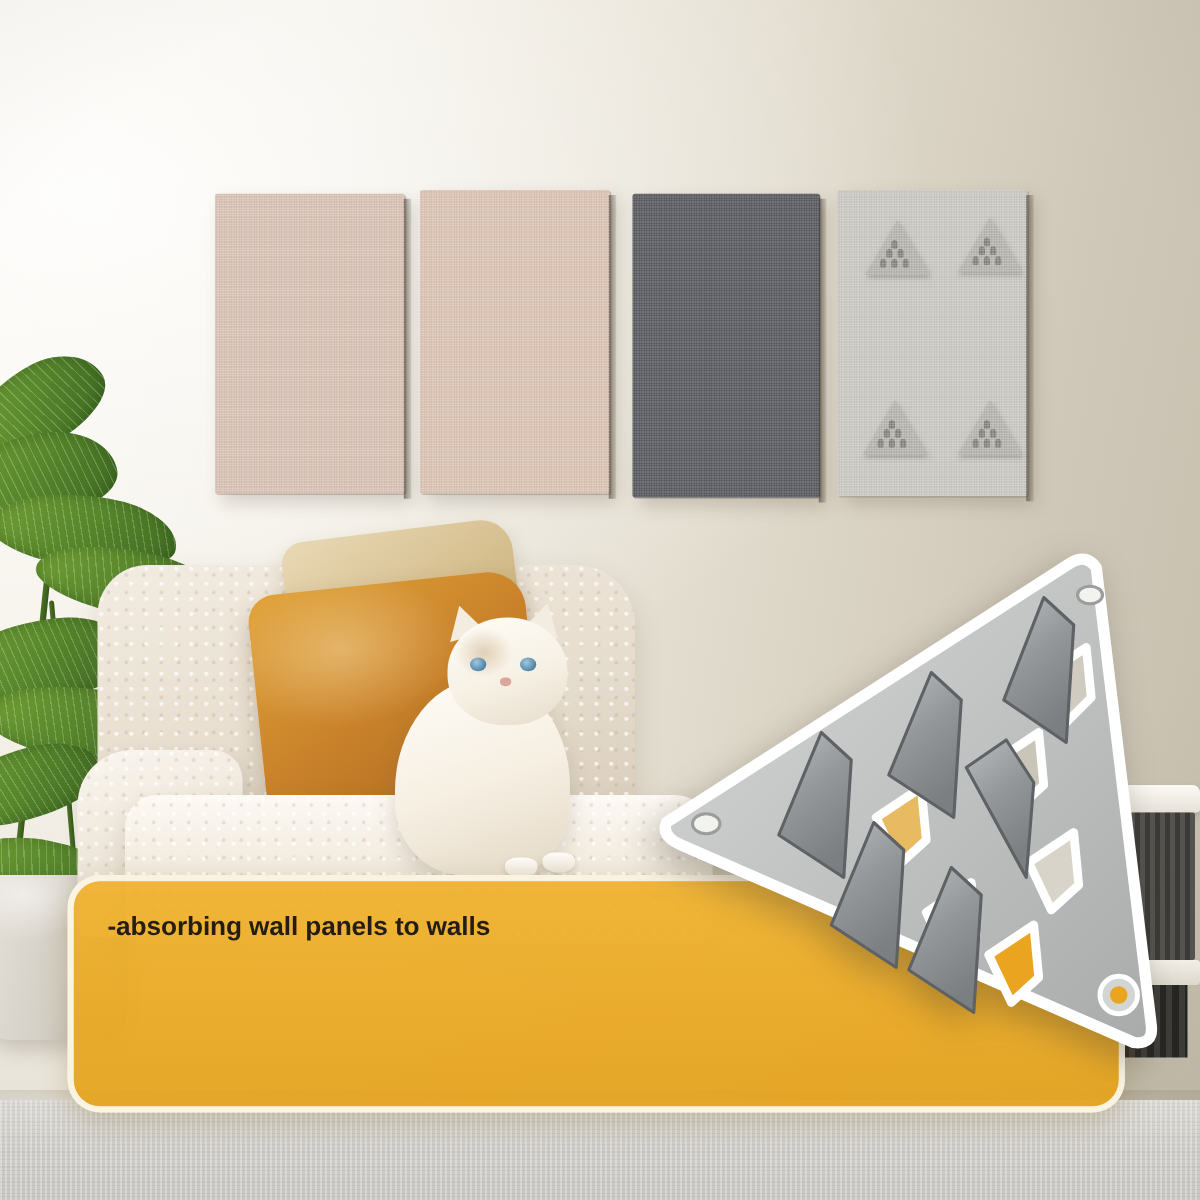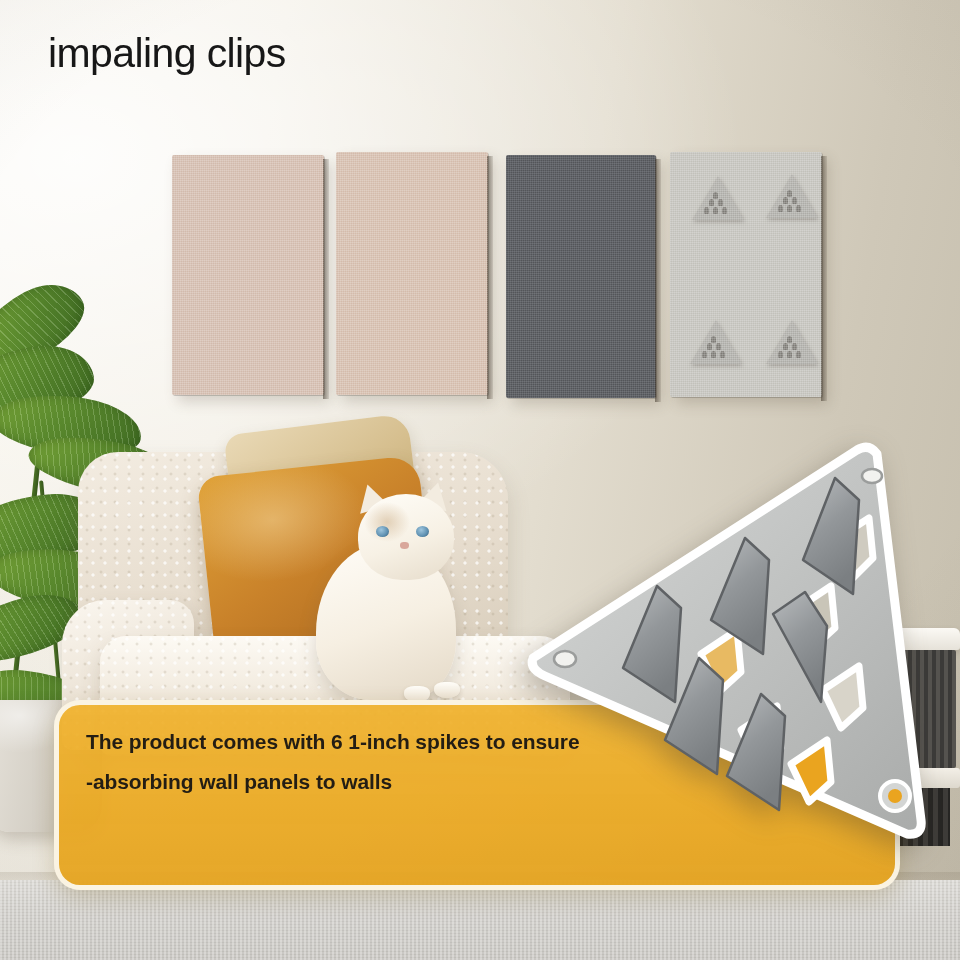--- a/index.html
+++ b/index.html
@@ -381,21 +381,20 @@
 
   <div class="side-table">
     <div class="st-top"></div>
     <div class="st-body"></div>
     <div class="st-base"></div>
     <div class="st-lower"></div>
   </div>
 
   <div class="banner"></div>
   <div class="banner-text">
-    <p>The product comes with 6 1-inch spikes to ensure</p>
     <p>-absorbing wall panels to walls</p>
   </div>
 
   <div class="hero-clip">
     <svg viewBox="0 0 450 440" xmlns="http://www.w3.org/2000/svg">
       <defs>
         <linearGradient id="plateGrad" x1="0" y1="0" x2="1" y2="1">
           <stop offset="0%" stop-color="#d7d9d8"></stop>
           <stop offset="45%" stop-color="#c3c5c4"></stop>
           <stop offset="100%" stop-color="#a9abaa"></stop>
@@ -430,16 +429,15 @@
       <ellipse cx="60" cy="219" rx="11" ry="8" fill="#f2f2ef" stroke="#9b9d9c" stroke-width="2.5"></ellipse>
       <ellipse cx="367" cy="36" rx="10" ry="7" fill="#f2f2ef" stroke="#9b9d9c" stroke-width="2.5"></ellipse>
       <g>
         <circle cx="390" cy="356" r="15" fill="#d3d5d4" stroke="#ffffff" stroke-width="4"></circle>
         <circle cx="390" cy="356" r="7" fill="#eaa41f"></circle>
       </g>
     </svg>
   </div>
 
   <div class="headline">
-    <p>impaling clips</p>
   </div>
 
 </div>
 
 </body></html>

